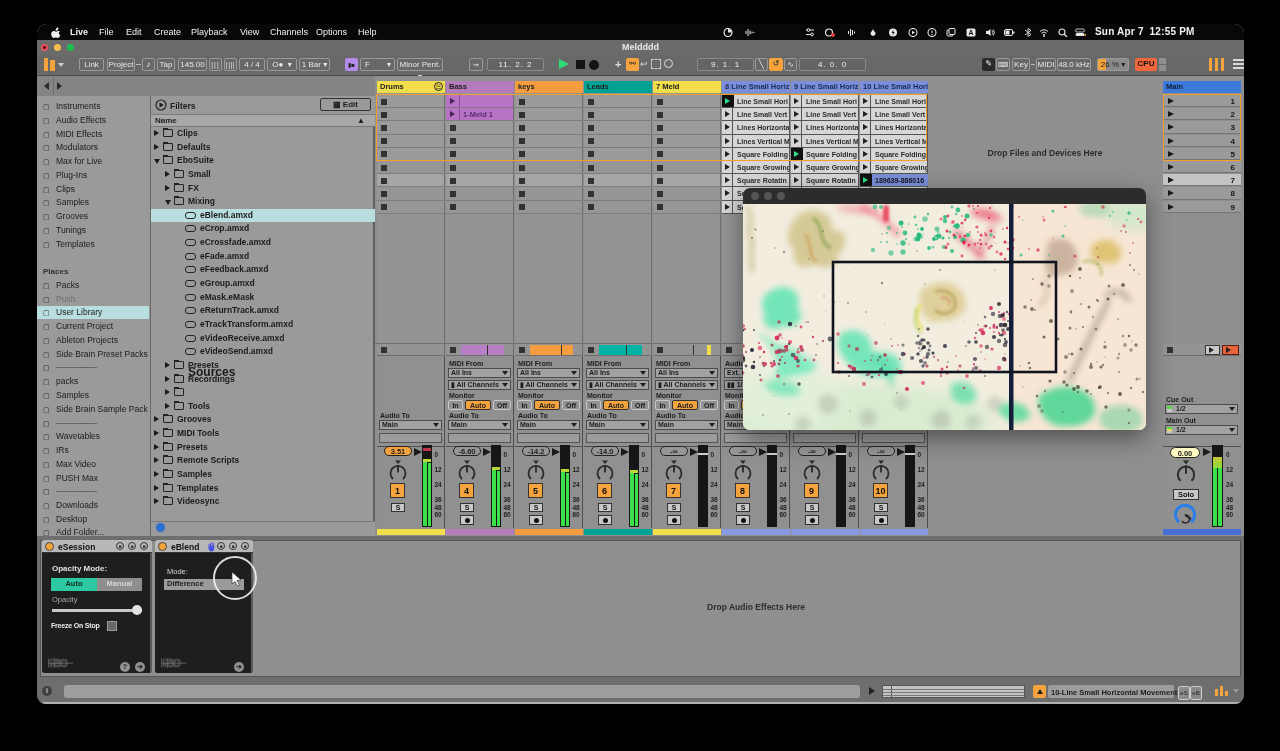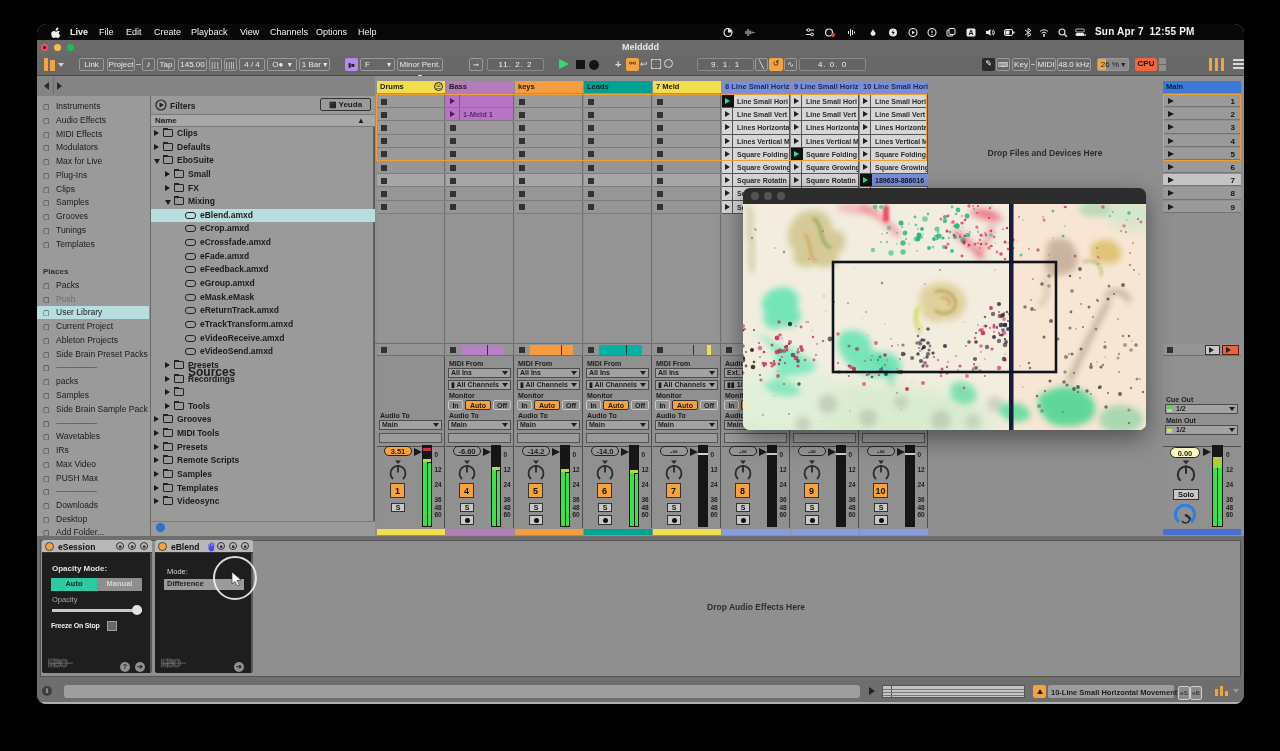--- a/index.html
+++ b/index.html
@@ -215,21 +215,21 @@
 <div class="brow" style="left:0;top:475px;width:112px;padding-left:6px"><span style="display:inline-block;width:13px;color:#2a2a2a;font-size:7px">▢</span>Downloads</div>
 <div class="brow" style="left:0;top:489px;width:112px;padding-left:6px"><span style="display:inline-block;width:13px;color:#2a2a2a;font-size:7px">▢</span>Desktop</div>
 <div class="brow" style="left:0;top:502px;width:112px;padding-left:6px"><span style="display:inline-block;width:13px;color:#2a2a2a;font-size:7px">▢</span>Add Folder...</div>
 <div class="ab" style="left:113px;top:72px;width:1px;height:440px;background:#6a6a6a"></div>
 <div class="ab" style="left:114px;top:72px;width:224px;height:19px;background:#9a9a9a;border-bottom:1px solid #7a7a7a"></div>
 <svg class="ab" style="left:118px;top:75px" width="12" height="12" viewBox="0 0 12 12">
       <circle cx="6" cy="6" r="5" fill="none" stroke="#222" stroke-width="1.2"></circle>
       <path d="M4.5 3.5 L9 6 L4.5 8.5 Z" fill="#222"></path>
     </svg>
 <div class="lbl" style="left:133px;top:77px;font-size:8.5px">Filters</div>
-<div class="ab" style="left:283px;top:74px;width:51px;height:13px;border:1px solid #333;border-radius:2px;color:#1d1d1d;font-size:8px;font-weight:bold;text-align:center;line-height:12px">▦ Yeuda</div>
+<div class="ab" style="left:283px;top:74px;width:51px;height:13px;border:1px solid #333;border-radius:2px;color:#1d1d1d;font-size:8px;font-weight:bold;text-align:center;line-height:12px">▦ Edit</div>
 <div class="ab" style="left:114px;top:91px;width:224px;height:12px;background:#a8a8a8;border-bottom:1px solid #7a7a7a;color:#1d1d1d;font-size:8px;font-weight:bold;line-height:12px;padding-left:4px">Name<span style="float:right;margin-right:10px">▲</span></div>
 <div class="brow" style="left:114px;top:103px;width:224px;"></div>
 <div class="ab" style="left:117px;top:106px;width:0;height:0;border-top:3.5px solid transparent;border-bottom:3.5px solid transparent;border-left:5px solid #1b1b1b"></div>
 <div class="ab" style="left:126px;top:105px;width:10px;height:8px;border:1.2px solid #222;border-radius:1px"></div>
 <div class="ab" style="left:126px;top:104px;width:5px;height:2px;border:1.2px solid #222;border-bottom:none"></div>
 <div class="brow lbl" style="left:140px;top:103px;font-size:8.5px;line-height:13px">Clips</div>
 <div class="brow" style="left:114px;top:116.64px;width:224px;"></div>
 <div class="ab" style="left:117px;top:119.64px;width:0;height:0;border-top:3.5px solid transparent;border-bottom:3.5px solid transparent;border-left:5px solid #1b1b1b"></div>
 <div class="ab" style="left:126px;top:118.64px;width:10px;height:8px;border:1.2px solid #222;border-radius:1px"></div>
 <div class="ab" style="left:126px;top:117.64px;width:5px;height:2px;border:1.2px solid #222;border-bottom:none"></div>

